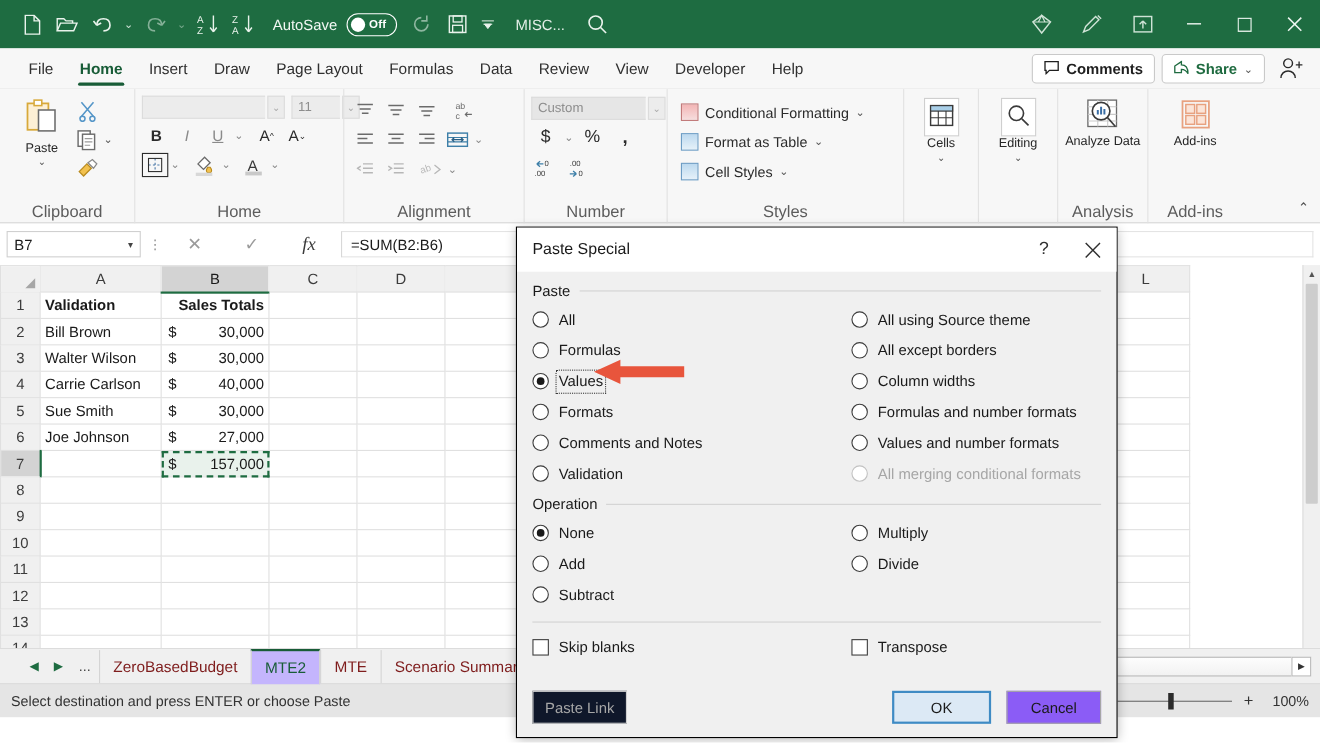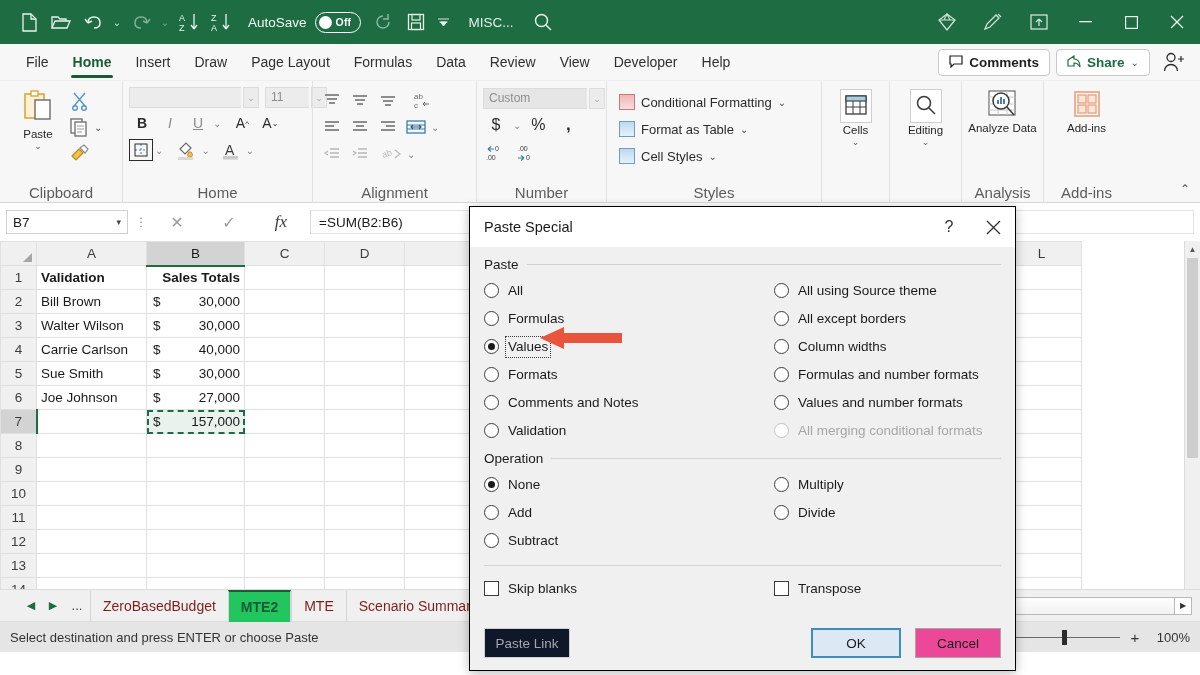--- a/index.html
+++ b/index.html
@@ -144,21 +144,21 @@
     height:32px;background:#f0f0f0;display:flex;align-items:center;border-top:1px solid #dcdcdc;
     padding-left:20px;gap:0;
   }
   .navarrow{ width:22px;height:30px;display:flex;align-items:center;justify-content:center;color:#1e6c41;font-size:11px;}
   .navdots{ width:26px;text-align:center;color:#444;font-size:13px;}
   .stab{
     height:30px;display:flex;align-items:center;padding:0 12px;font-size:14px;color:#7f1d1d;
     border-left:1px solid #d4d4d4; white-space:nowrap;
   }
   .stab.active{
-    background:#22c55e;font-weight:bold;color:#185c37;border:none;border-top:2px solid #185c37;
+    background:#c4b5fd;font-weight:normal;color:#185c37;border:none;border-top:2px solid #185c37;
     border-left:1px solid #d4d4d4;border-right:1px solid #d4d4d4;height:32px;
   }
   .addsheet{ width:30px;display:flex;align-items:center;justify-content:center;color:#444;}
   .addsheet .circ{
     width:19px;height:19px;border-radius:50%;border:1.4px solid #6b6b6b;display:flex;
     align-items:center;justify-content:center;font-size:13px;line-height:1;color:#555;
   }
   .tabsplit{ width:14px;text-align:center;color:#8d8d8d;font-size:11px;line-height:9px;}
   #hscroll{ flex:1;height:18px;display:flex;align-items:center;margin-right:8px;}
   #hscroll .hb{ width:18px;height:18px;border:1px solid #b9b9b9;background:#fff;display:flex;align-items:center;justify-content:center;font-size:8px;color:#333;}
@@ -207,21 +207,21 @@
   .radio .dot{ width:7px;height:7px;border-radius:50%;background:#1a1a1a;}
   .checkbox{
     width:15px;height:15px;border:1.6px solid #3c3c3c;background:#fff;flex:none;
   }
   .opt .txt{ line-height:16px; }
   .opt.focused .txt{ outline:1px dotted #3a3a3a; outline-offset:2px; }
   .hr{ height:1px;background:#d2d2d2;margin:12px 0 10px 0;}
   .checkrow{ display:grid;grid-template-columns:290px 1fr; }
   #dlgfooter{ padding:10px 14px 12px 14px;display:flex;align-items:center; }
   .btn{
-    height:30px;min-width:86px;border:1px solid #a6a6a6;background:#ec4899;font-size:13.5px;color:#1a1a1a;
+    height:30px;min-width:86px;border:1px solid #a6a6a6;background:#8b5cf6;font-size:13.5px;color:#1a1a1a;
     display:flex;align-items:center;justify-content:center;
   }
   .btn.disabled{ color:#a6a6a6;border-color:#cfcfcf;background:#0f172a;}
   .btn.primary{ background:#dce9f5;border:2px solid #3f8bc4;min-width:90px;}
   #footspacer{ flex:1; }
   .footgap{ width:14px; }
 
   
   #annot-arrow{ position:absolute;left:534px;top:326px;width:90px;height:24px;z-index:60;}
 </style>

